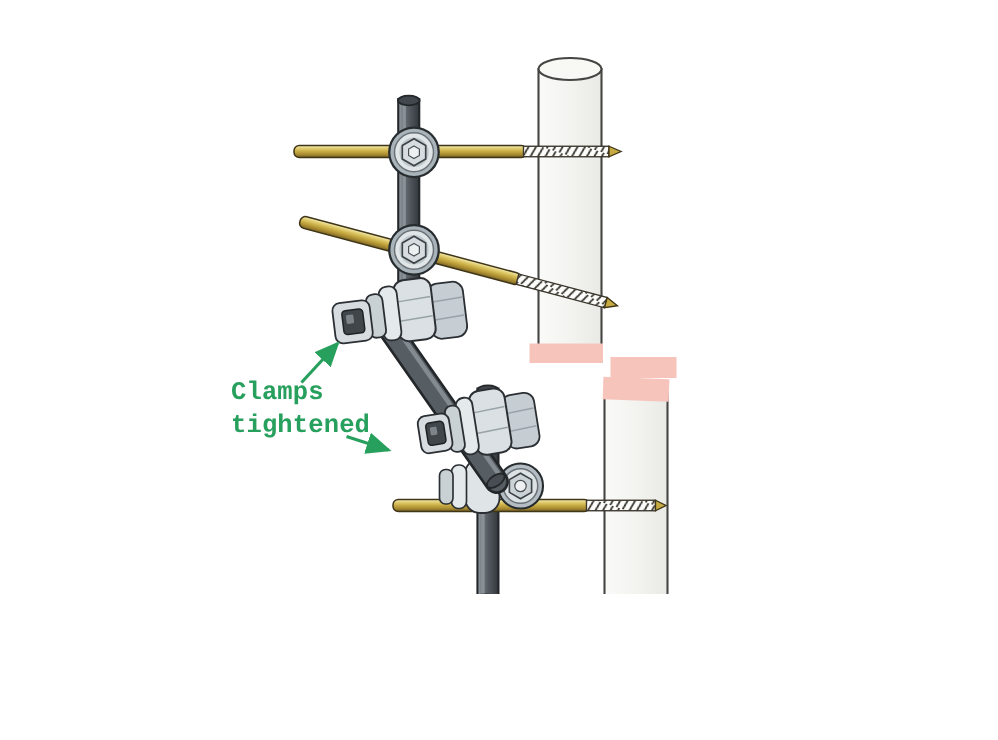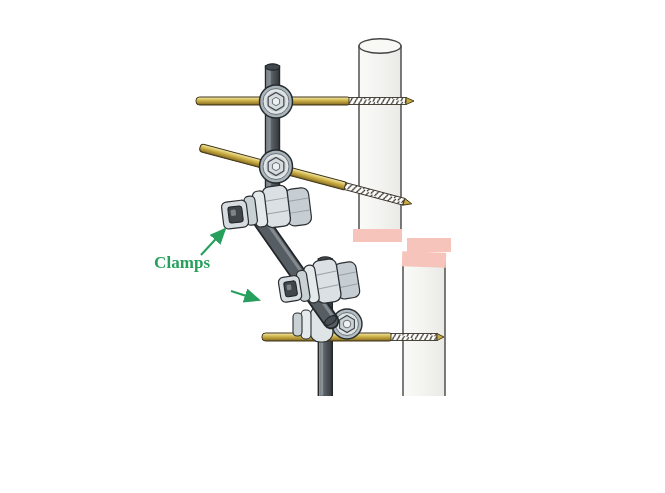--- a/index.html
+++ b/index.html
@@ -1,17 +1,17 @@
 <!DOCTYPE html>
 <html><head>
 <meta charset="utf-8">
 <style>
   html,body{margin:0;padding:0;background:#ffffff;}
   .page{position:relative;width:665px;height:396px;background:#ffffff;overflow:hidden;
-        font-family:Liberation Serif, serif;}
+        font-family:Liberation Mono, monospace;}
   .note{position:absolute;left:154px;top:252px;color:#27a05d;
         font-size:17px;line-height:21.5px;font-weight:600;letter-spacing:.1px;}
 </style>
 </head>
 <body>
 
 <div class="page">
 
   <svg width="665" height="493" viewBox="0 0 665 493">
     <defs>
@@ -172,16 +172,17 @@
     <g>
       <path d="M570.5,463 C571.5,452 577,440 585.5,431.5 C588,429 590.5,429.3 592,432.5 L603.5,461.5" stroke="#1b3a8e" stroke-width="4.6" fill="none" stroke-linecap="round"></path>
       <path d="M574.5,451 C579.5,459.5 589.5,460.5 596,447.5" stroke="#1b3a8e" stroke-width="4.4" fill="none" stroke-linecap="round"></path>
       <circle cx="615.5" cy="446.5" r="13" fill="none" stroke="#1b3a8e" stroke-width="4.8"></circle>
     </g>
   </svg>
 
   
   <div class="note">
     <div>Clamps</div>
+    <div>tightened</div>
   </div>
 
   
 </div>
 
 </body></html>

